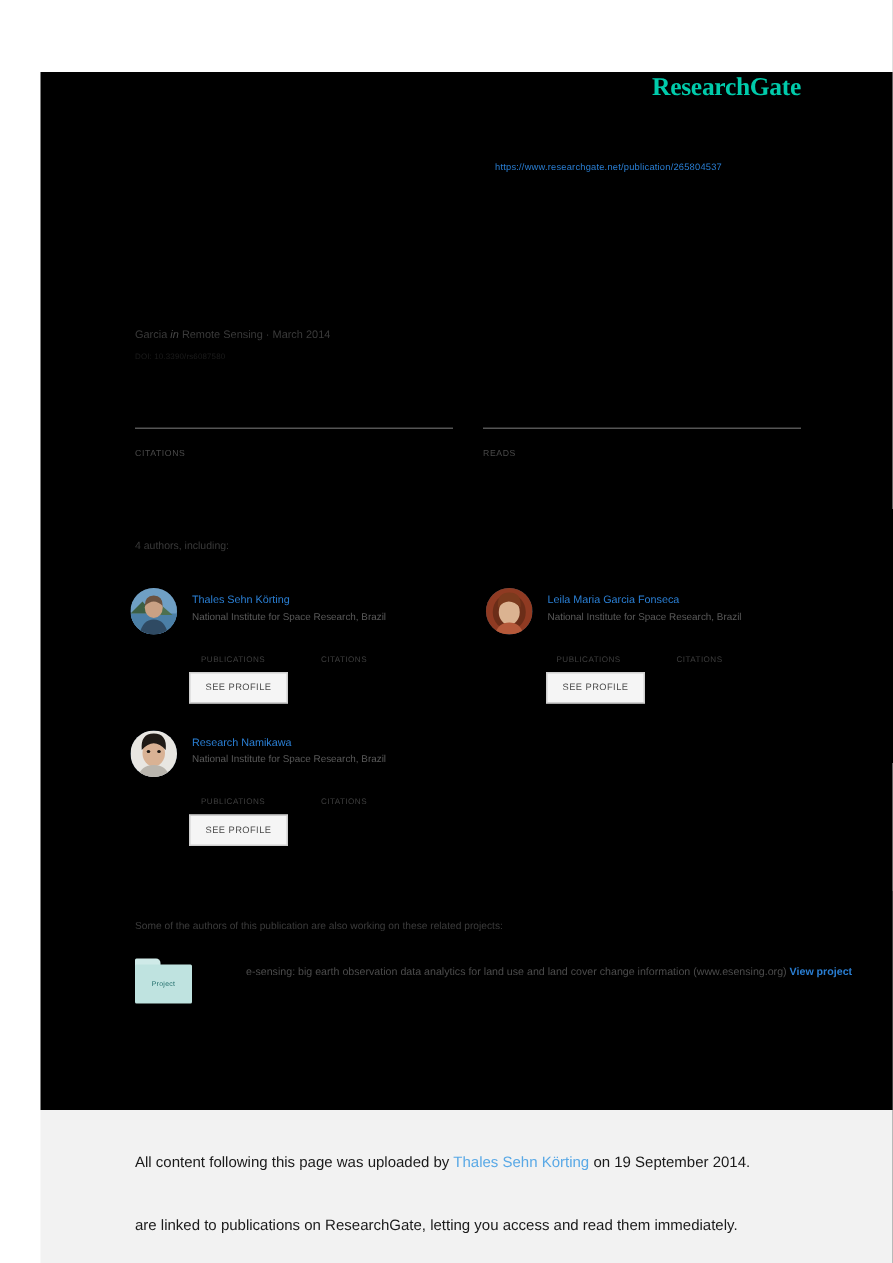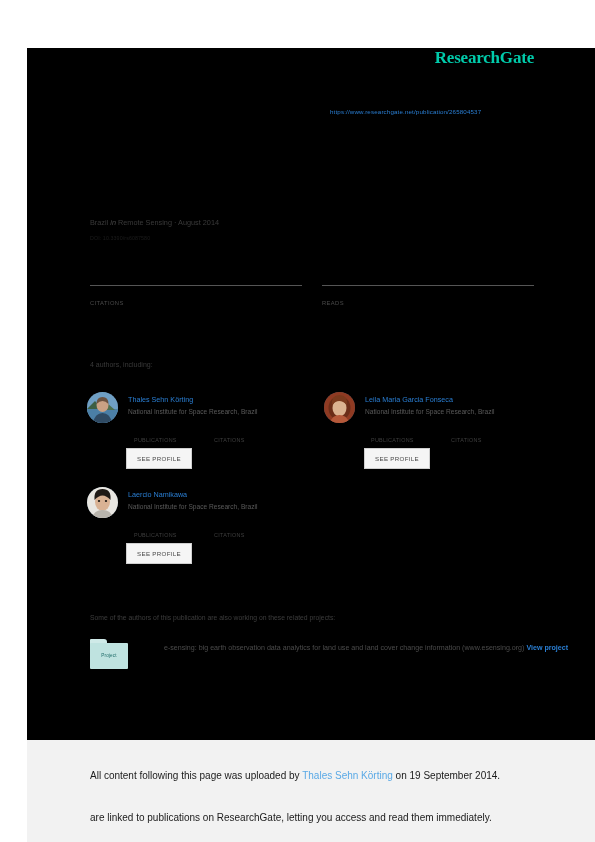--- a/index.html
+++ b/index.html
@@ -279,23 +279,23 @@
   <div class="dark-panel"></div>
   <div class="footer-panel"></div>
 
   <div class="rg-logo">ResearchGate</div>
 
   <div class="rg-url">https://www.researchgate.net/publication/265804537</div>
 
   <div class="title-block"></div>
 
   <div class="article-meta">
-    <span>Brazil</span>
+    <span>Garcia</span>
     <span class="em">in</span>
-    <span>Remote Sensing · August 2014</span>
+    <span>Remote Sensing · March 2014</span>
   </div>
   <div class="doi-line">DOI: 10.3390/rs6087580</div>
 
   <div class="stat citations">
     <div class="rule"></div>
     <div class="num"></div>
     <div class="lbl">CITATIONS</div>
   </div>
   <div class="stat reads">
     <div class="rule"></div>
@@ -361,21 +361,21 @@
     <div class="avatar">
       <svg width="31" height="31" viewBox="0 0 31 31" aria-hidden="true">
         <rect width="31" height="31" fill="#e8e6e1"></rect>
         <ellipse cx="15.5" cy="15" rx="7.5" ry="9" fill="#d9b294"></ellipse>
         <path d="M7.5 13 q8 -9 16 0 q1 -11 -8 -11 q-9 0 -8 11 Z" fill="#1f1a16"></path>
         <ellipse cx="12" cy="14" rx="1.2" ry="1" fill="#1f1a16"></ellipse>
         <ellipse cx="19" cy="14" rx="1.2" ry="1" fill="#1f1a16"></ellipse>
         <path d="M5 31 q2 -8 10.5 -8 q8.5 0 10.5 8 Z" fill="#b9b5ad"></path>
       </svg>
     </div>
-    <div class="name">Laercio Namikawa</div>
+    <div class="name">Research Namikawa</div>
     <div class="affil">National Institute for Space Research, Brazil</div>
     <div class="metrics">
       <div class="metric pubs">
         <div class="mnum"></div>
         <div class="mlbl">PUBLICATIONS</div>
       </div>
       <div class="metric cits">
         <div class="mnum"></div>
         <div class="mlbl">CITATIONS</div>
       </div>

